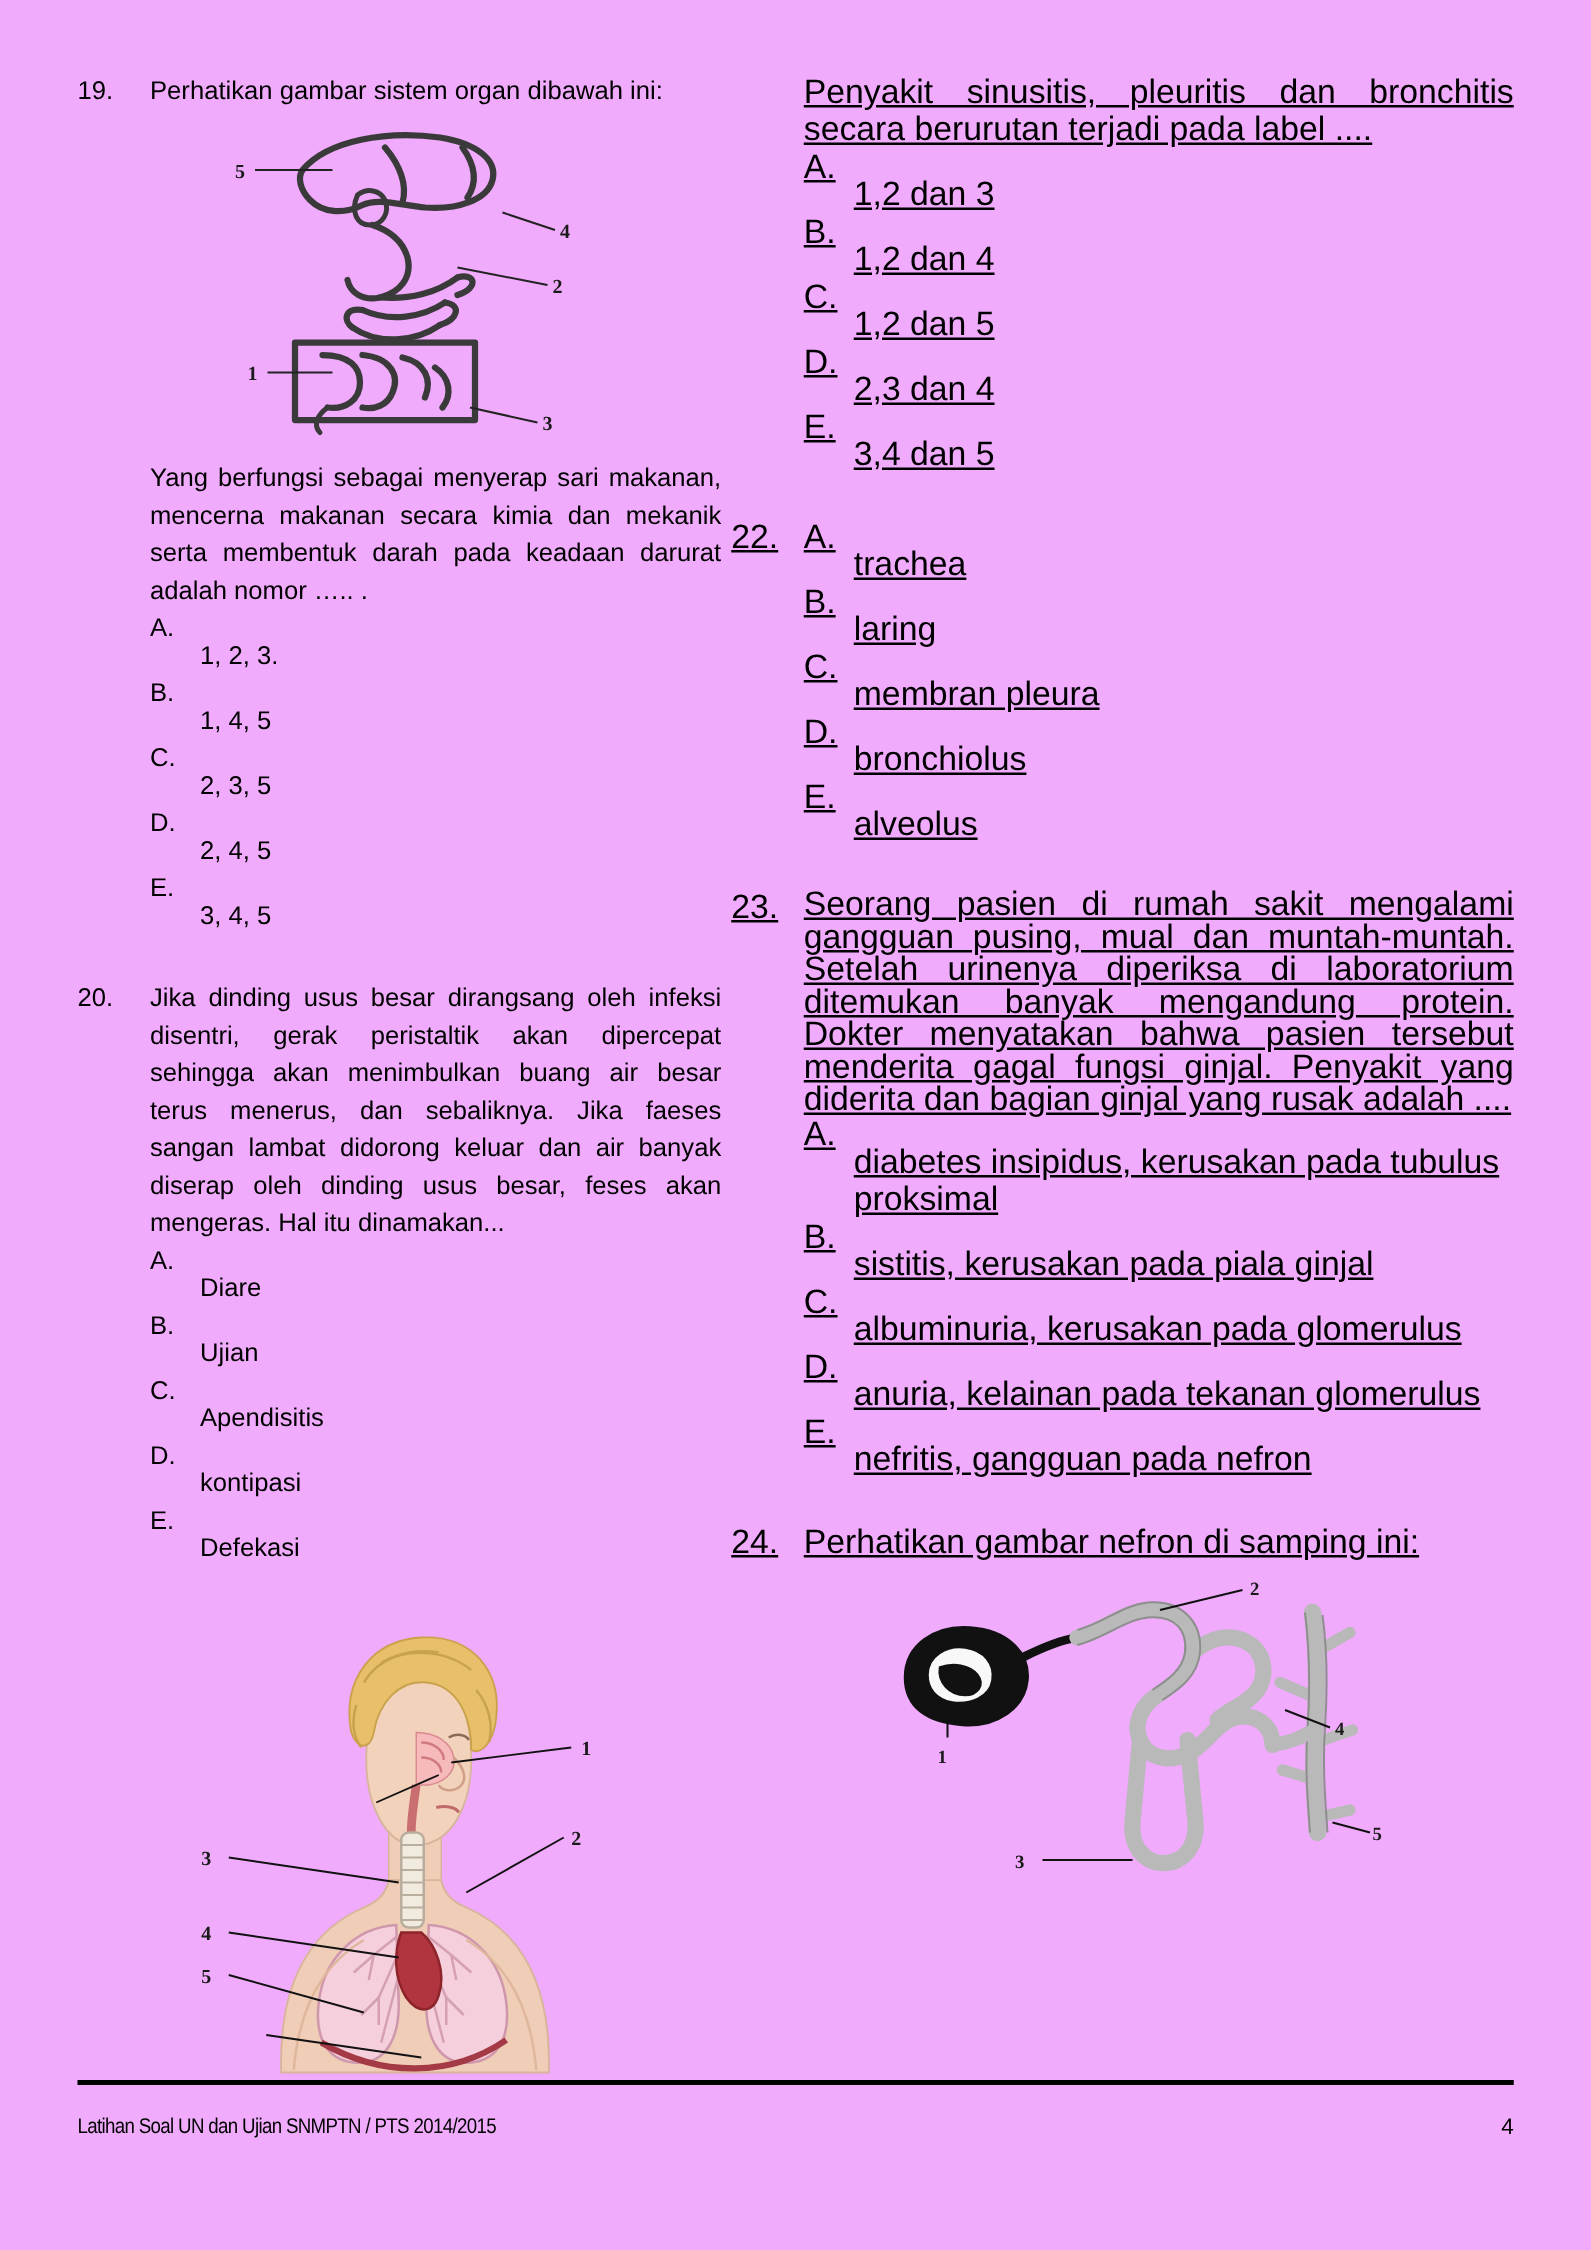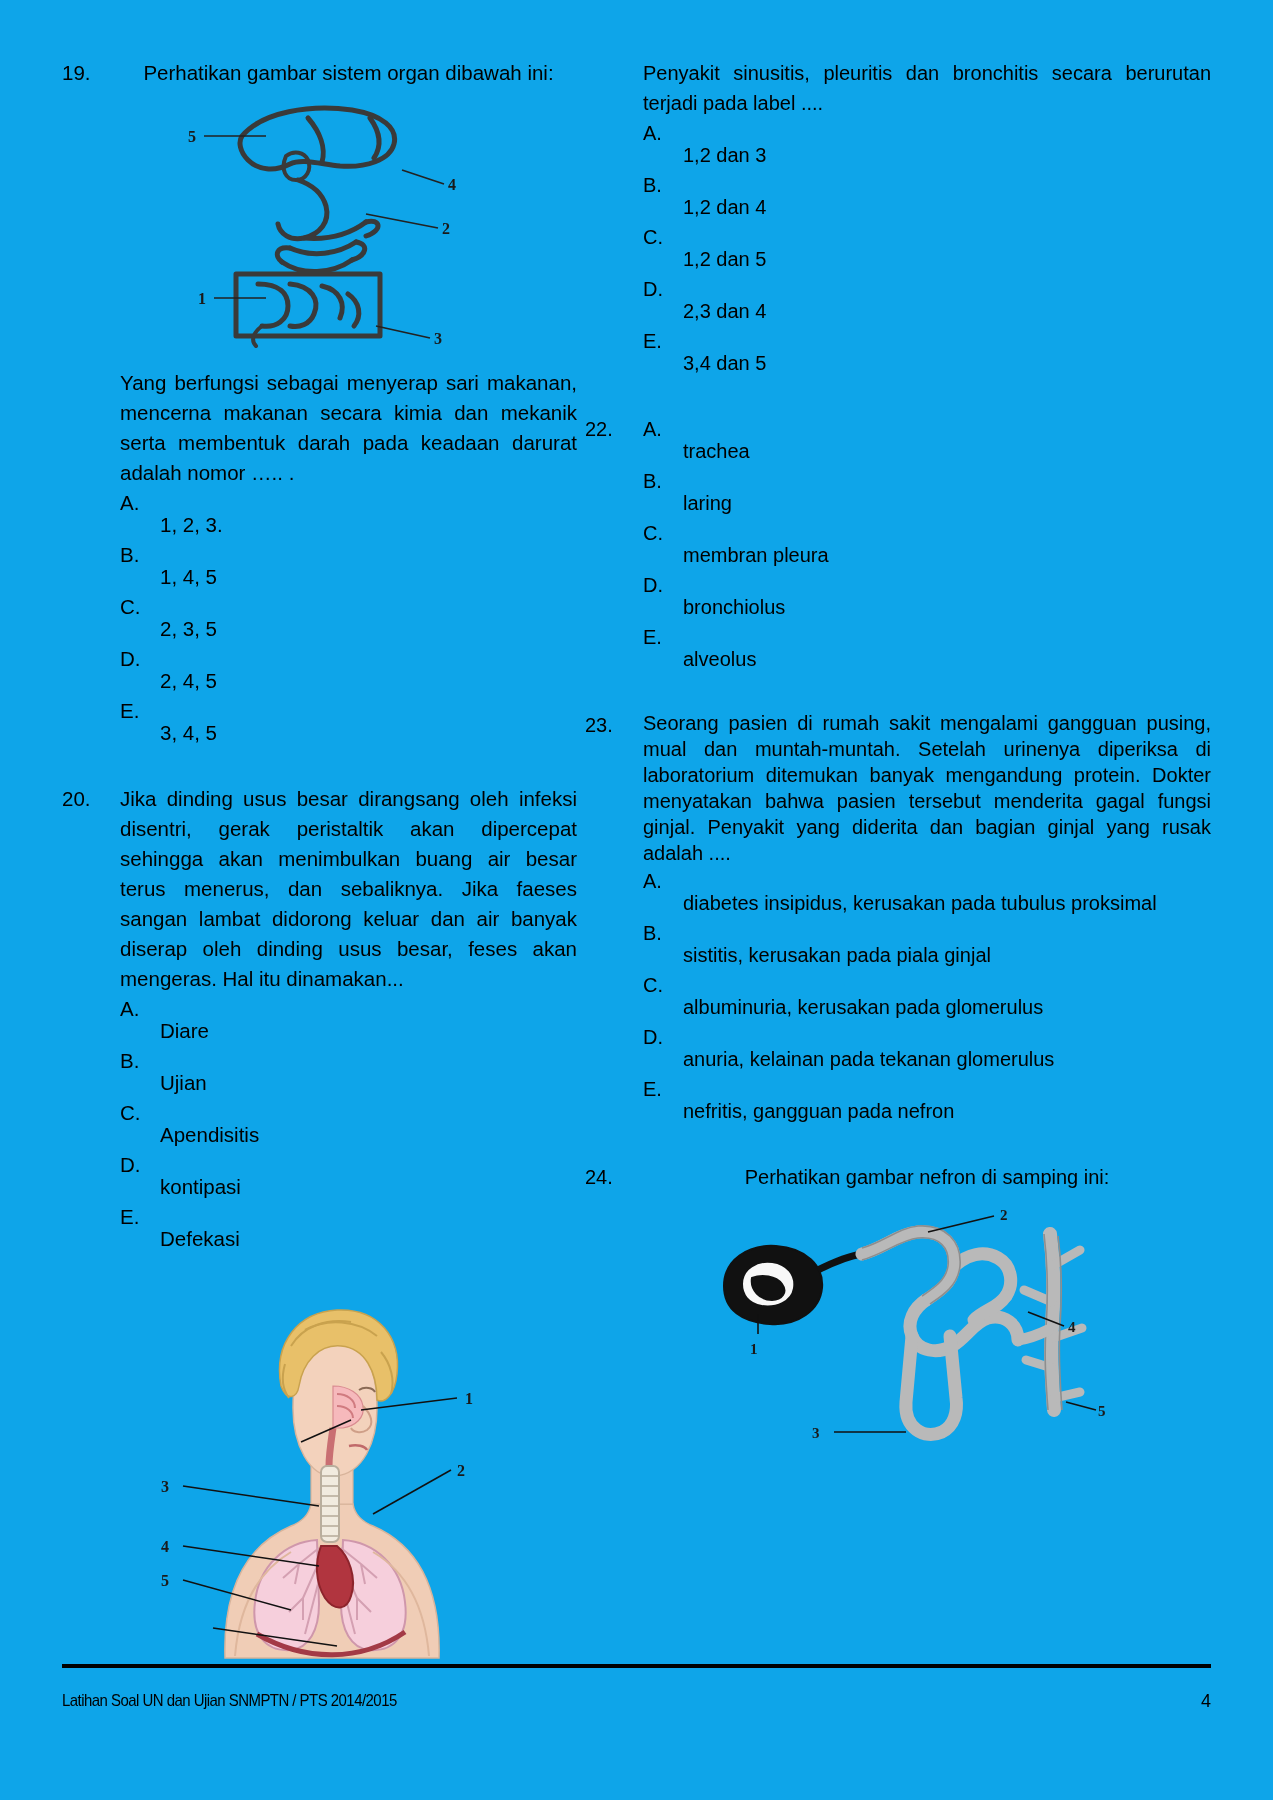--- a/index.html
+++ b/index.html
@@ -8,21 +8,21 @@
     background: #ffffff;
   }
   body {
     font-family: "Liberation Sans", sans-serif;
     color: #000000;
   }
   .page {
     position: relative;
     width: 1273px;
     height: 1800px;
-    background: #0ea5e9;
+    background: #f0abfc;
     overflow: hidden;
     box-sizing: border-box;
   }
   .columns {
     position: absolute;
     top: 58px;
     left: 0;
     width: 1273px;
     display: flex;
     gap: 0px;
@@ -55,26 +55,27 @@
   .q-body {
     flex: 1 1 auto;
     min-width: 0;
   }
   .q-text {
     font-size: 20.5px;
     line-height: 30px;
     text-align: justify;
     margin: 0;
   }
-  .q-text.nojust { text-align: center; }
+  .q-text.nojust { text-align: left; }
   .q-text.loose { line-height: 26px; }
 
   
   .col-right .q-num, .col-right .q-text, .col-right .opt {
-    font-size: 20px;
+    font-size: 27px;
+    text-decoration: underline;
   }
 
   
   .opts {
     margin: 0;
     padding: 0;
     list-style: none;
   }
   .opt {
     display: flex;

